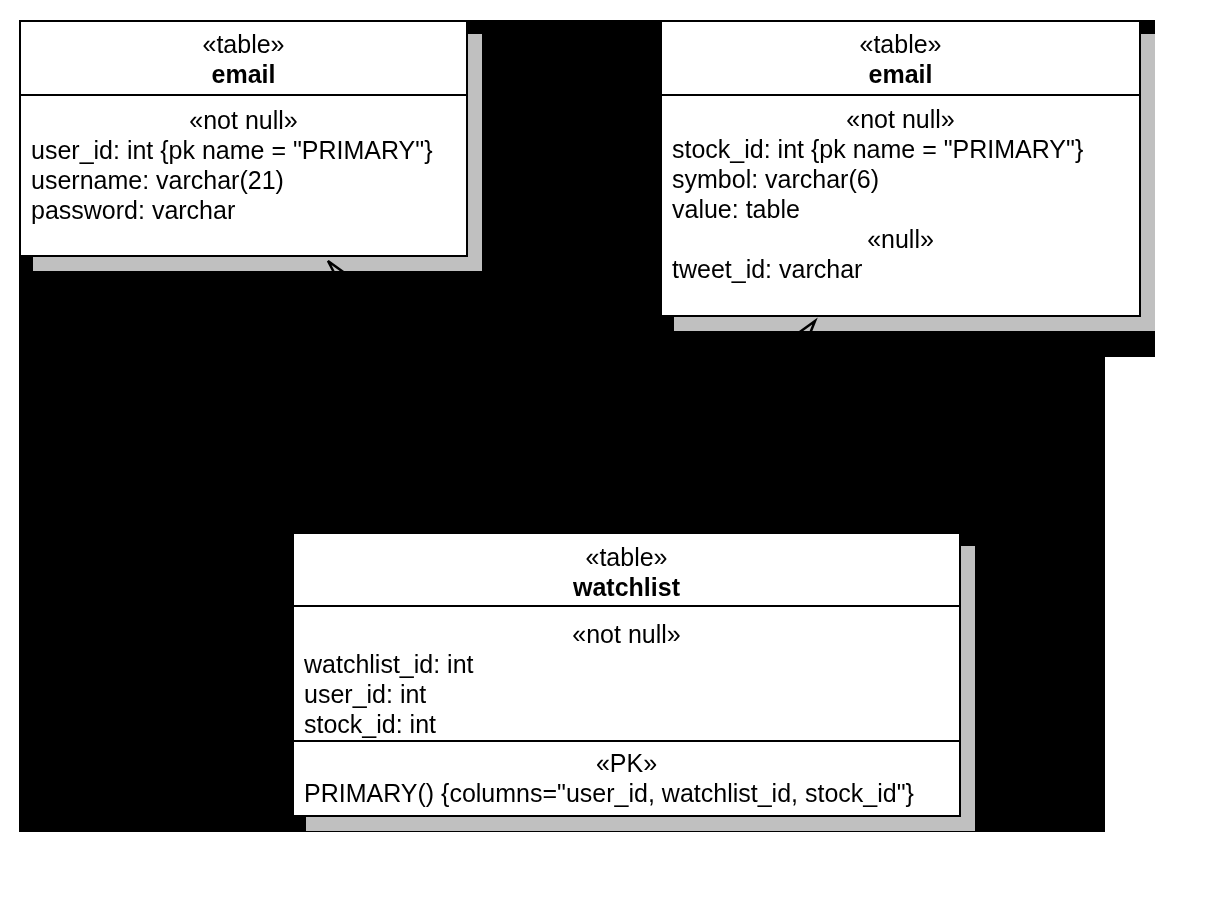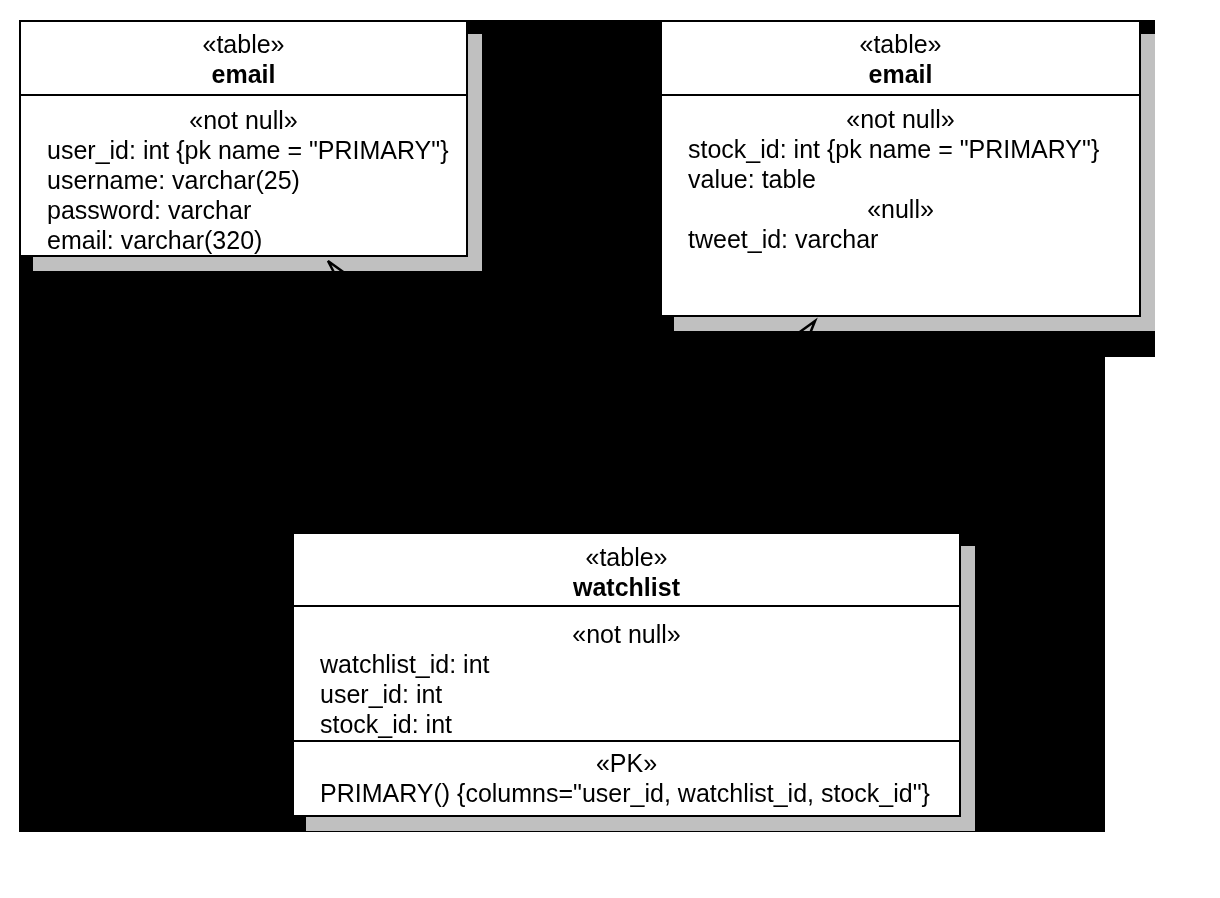--- a/index.html
+++ b/index.html
@@ -13,21 +13,21 @@
 
   .tbl{
     position:absolute;box-sizing:border-box;z-index:2;
     background:#ffffff;border:2px solid #000;
     box-shadow:14px 14px 0 0 #c0c0c0;
     font-size:25px;line-height:30px;
   }
   .hdr{box-sizing:border-box;text-align:center;border-bottom:2px solid #000;}
   .tname{font-weight:bold;}
   .stereo{text-align:center;white-space:nowrap;}
-  .row{padding-left:26px;white-space:nowrap;}
+  .row{padding-left:10px;white-space:nowrap;}
 
   #t-user{left:19px;top:20px;width:449px;height:237px;}
   #t-user .hdr{height:74px;padding-top:7px;}
   #t-user .body{padding-top:9px;}
 
   #t-stock{left:660px;top:20px;width:481px;height:297px;}
   #t-stock .hdr{height:74px;padding-top:7px;}
   #t-stock .body{padding-top:8px;}
 
   #t-watch{left:292px;top:532px;width:669px;height:285px;}
@@ -46,34 +46,34 @@
   <div class="bg" id="bg-topright"></div>
 
   <div class="tbl" id="t-user">
     <div class="hdr">
       <div class="stereo">«table»</div>
       <div class="tname">email</div>
     </div>
     <div class="body">
       <div class="stereo">«not null»</div>
       <div class="row">user_id: int {pk name = "PRIMARY"}</div>
-      <div class="row">username: varchar(25)</div>
+      <div class="row">username: varchar(21)</div>
       <div class="row">password: varchar</div>
-      <div class="row">email: varchar(320)</div>
     </div>
   </div>
 
   <div class="tbl" id="t-stock">
     <div class="hdr">
       <div class="stereo">«table»</div>
       <div class="tname">email</div>
     </div>
     <div class="body">
       <div class="stereo">«not null»</div>
       <div class="row">stock_id: int {pk name = "PRIMARY"}</div>
+      <div class="row">symbol: varchar(6)</div>
       <div class="row">value: table</div>
       <div class="stereo">«null»</div>
       <div class="row">tweet_id: varchar</div>
     </div>
   </div>
 
   <div class="tbl" id="t-watch">
     <div class="hdr">
       <div class="stereo">«table»</div>
       <div class="tname">watchlist</div>

